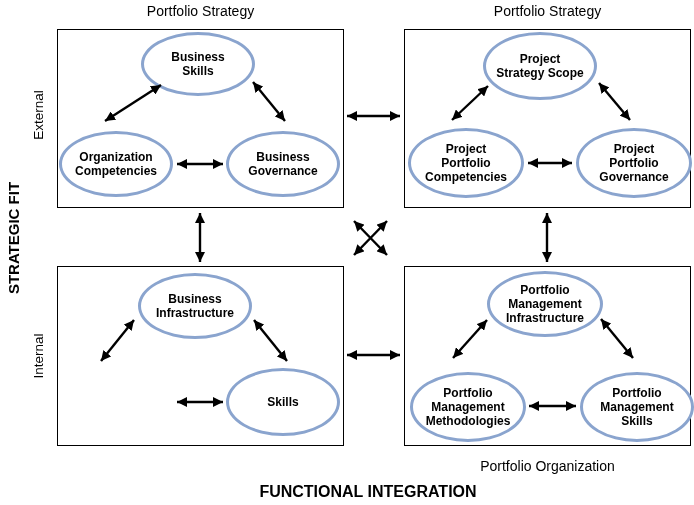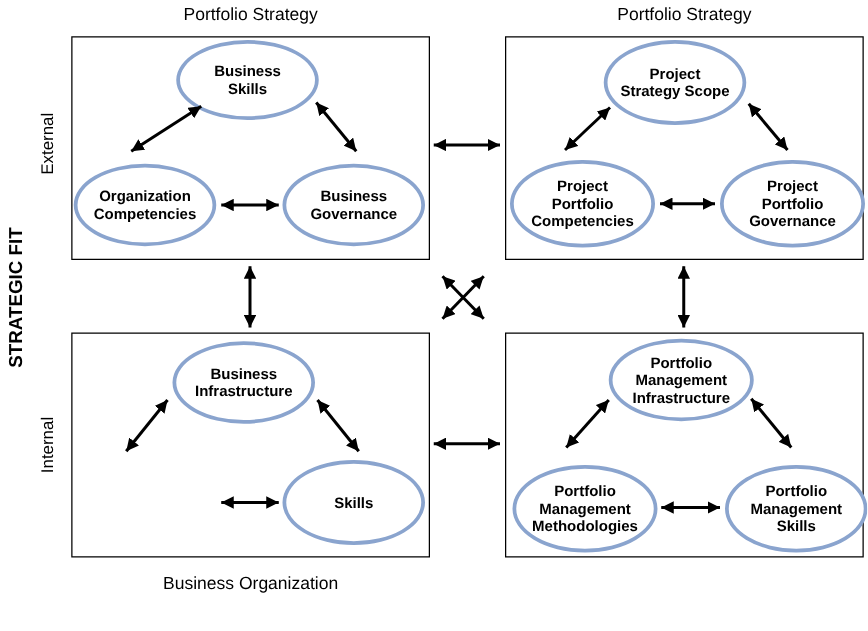--- a/index.html
+++ b/index.html
@@ -65,24 +65,25 @@
   svg.arrows #arw path { fill: var(--arrow, #000); }
 </style>
 </head>
 <body>
 
 <div class="canvas">
 
   <div class="vlabel axis-title-left" style="left:13px;top:238px">STRATEGIC FIT</div>
   <div class="vlabel" style="left:38px;top:115px">External</div>
   <div class="vlabel" style="left:38px;top:356px">Internal</div>
+  <div class="bottom-title" style="left:42px;top:483px;width:652px">FUNCTIONAL INTEGRATION</div>
 
   <div class="qtitle" style="left:57px;top:3px;width:287px">Portfolio Strategy</div>
   <div class="qtitle" style="left:404px;top:3px;width:287px">Portfolio Strategy</div>
-  <div class="qtitle" style="left:57px;top:458px;width:287px">Business Organization</div>
+  <div class="qtitle" style="left:404px;top:458px;width:287px">Portfolio Organization</div>
 
   <div class="qbox" style="left:57px;top:29px;width:287px;height:179px"></div>
   <div class="qbox" style="left:404px;top:29px;width:287px;height:179px"></div>
   <div class="qbox" style="left:57px;top:266px;width:287px;height:180px"></div>
   <div class="qbox" style="left:404px;top:266px;width:287px;height:180px"></div>
 
   <div class="node" style="left:141px;top:32px;width:114px;height:64px">
     <span class="nl">Business</span>
     <span class="nl">Skills</span>
   </div>

